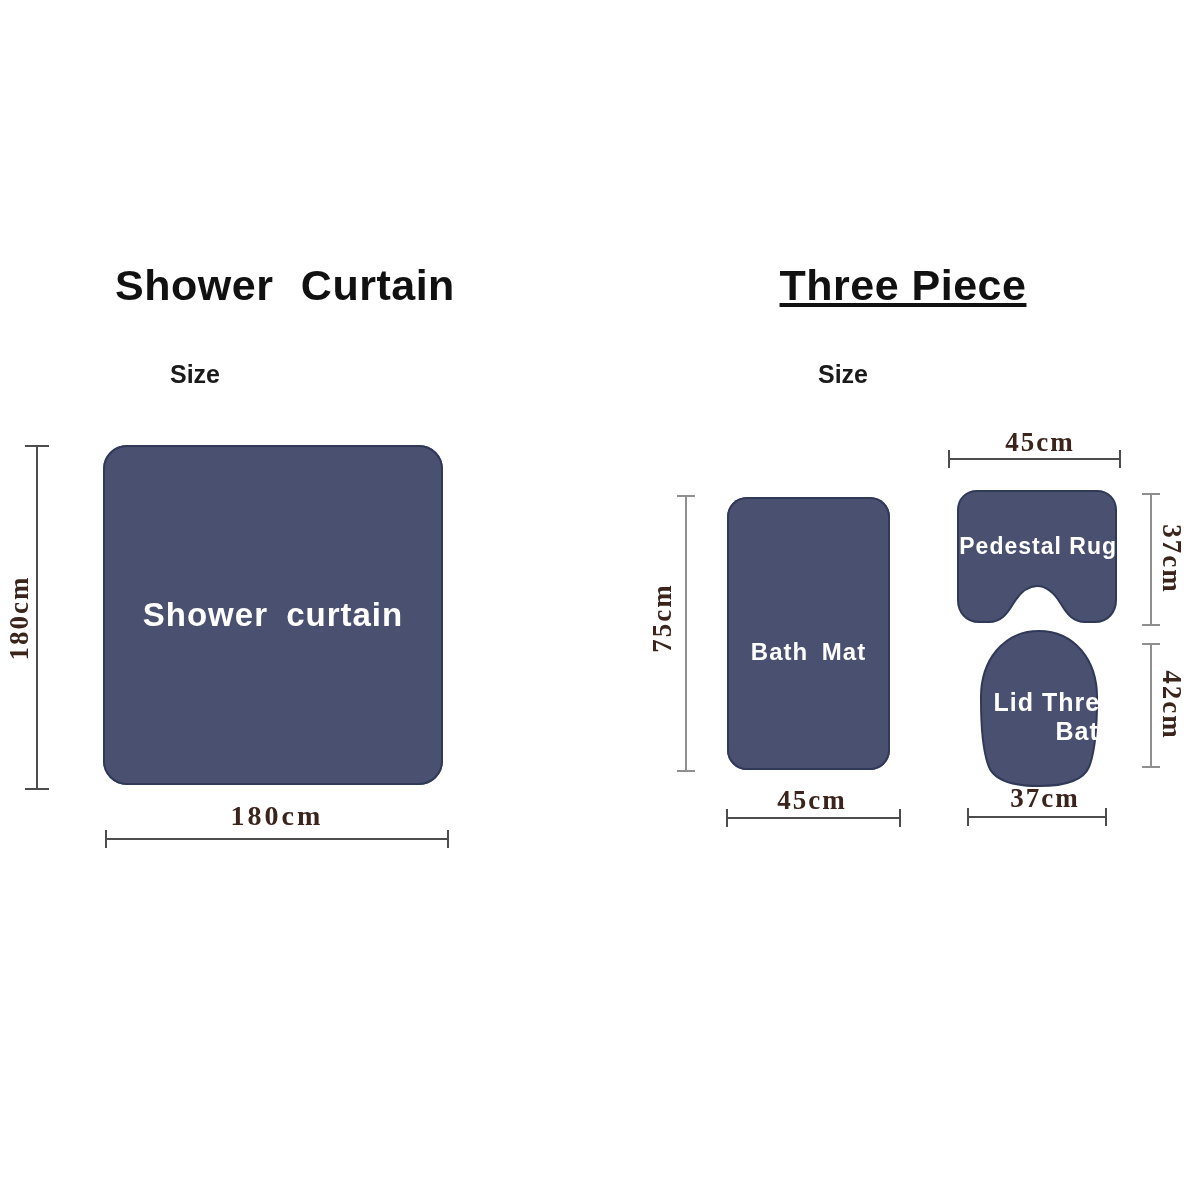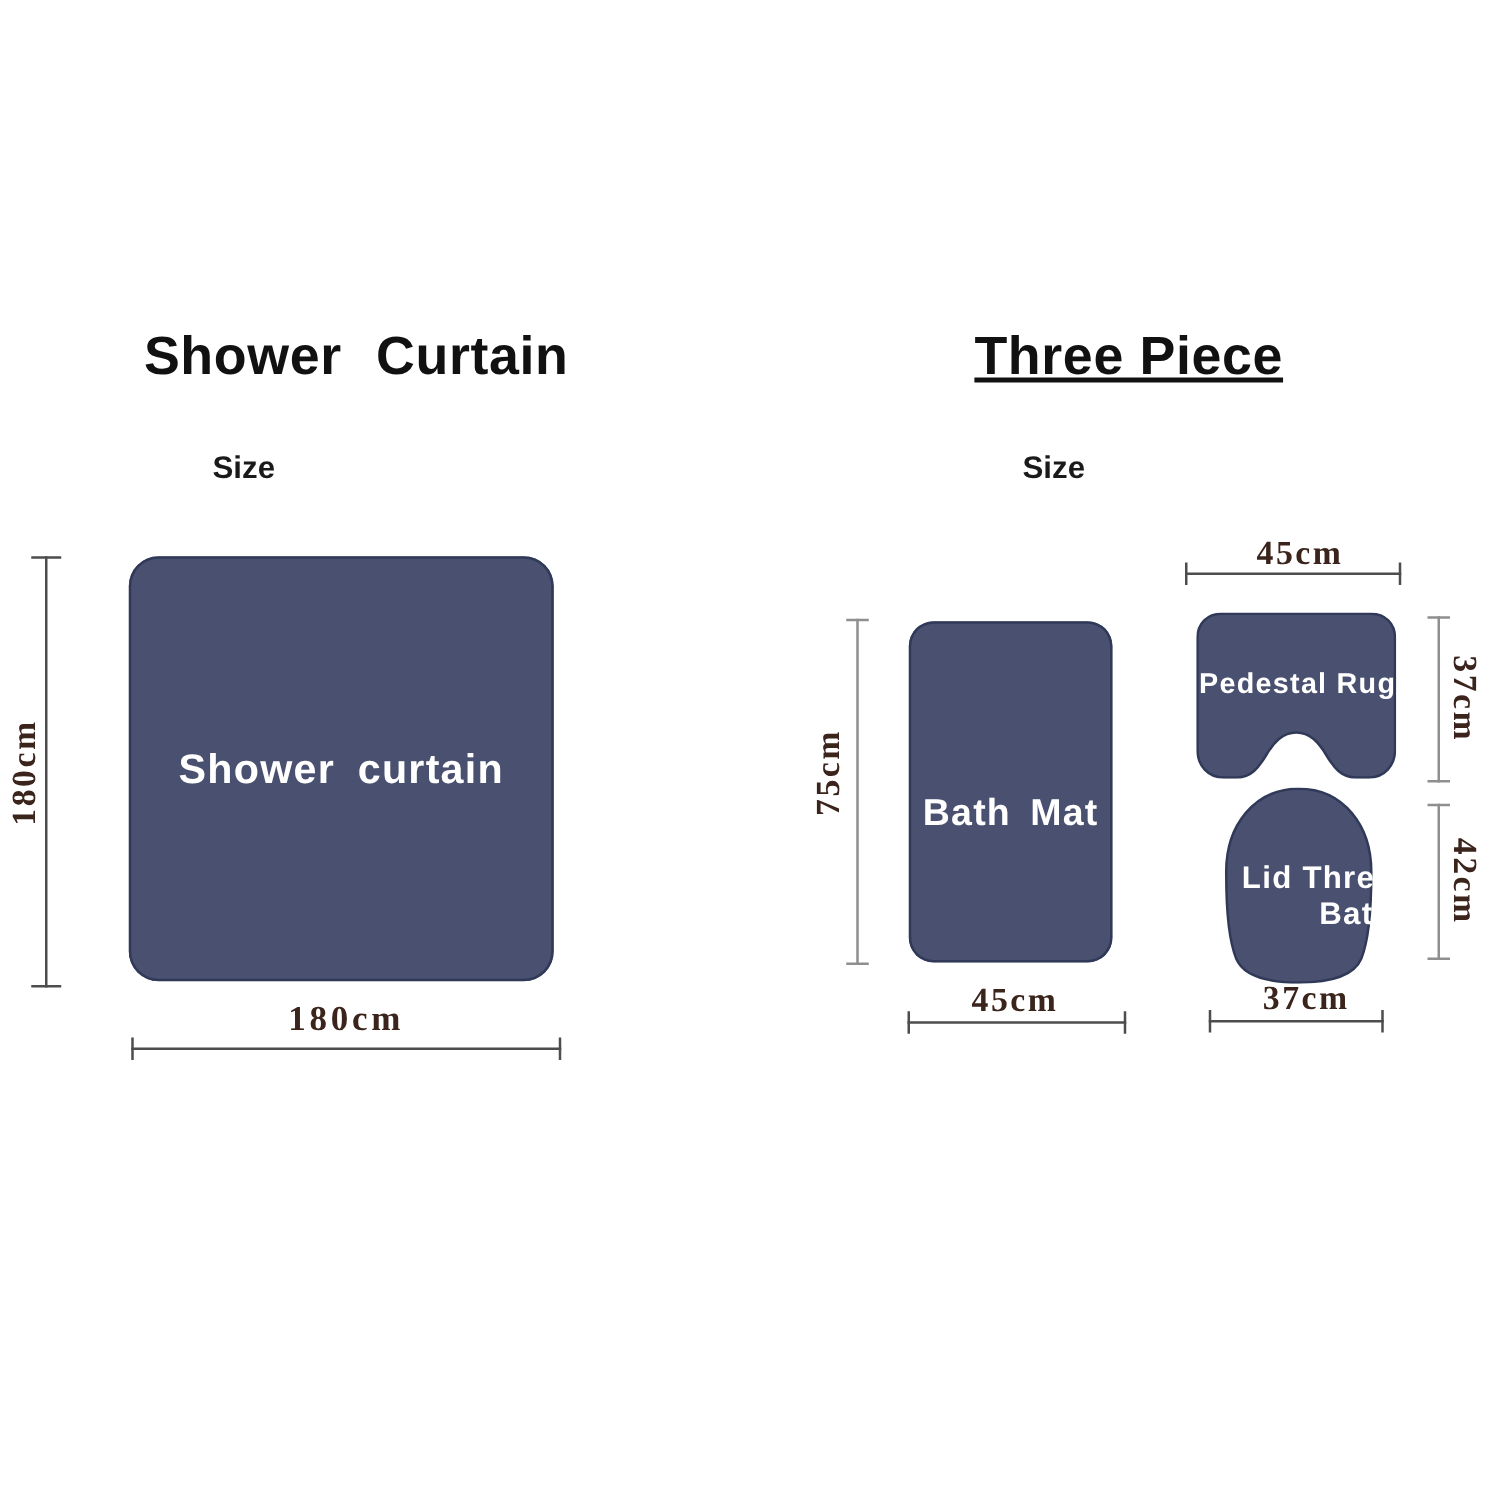--- a/index.html
+++ b/index.html
@@ -84,21 +84,21 @@
   <div class="hdim" style="left:105px;top:838px;width:344px;"></div>
 
   <div class="title" style="left:703px;top:262px;width:400px;text-decoration:underline;">Three Piece</div>
 
   <div class="size-label" style="left:818px;top:360px;width:200px;">Size</div>
 
   <div class="vdim gray narrowcap" style="left:685px;top:495px;height:277px;"></div>
   <div class="dim-text rot-ccw" style="left:602px;top:603px;">75cm</div>
 
   <div class="shape" style="left:727px;top:497px;width:163px;height:273px;border-radius:20px;">
-    <div class="shape-label" style="font-size:30px;word-spacing:6px;margin-top:36px;">Bath Mat</div>
+    <div class="shape-label" style="font-size:24px;word-spacing:6px;margin-top:36px;">Bath Mat</div>
   </div>
 
   <div class="dim-text" style="left:712px;top:785px;width:200px;">45cm</div>
   <div class="hdim" style="left:726px;top:817px;width:175px;"></div>
 
   <div class="dim-text" style="left:940px;top:427px;width:200px;">45cm</div>
   <div class="hdim" style="left:948px;top:458px;width:173px;"></div>
 
   <svg class="svg-shape" style="left:957px;top:490px;" width="160" height="133" viewBox="0 0 160 133">
     <path class="shape-path" d="M 20,1 H 140 C 151,1 159,9 159,20 V 110 C 159,122 151,132 138,132 H 128 C 116,132 110,124 104,114 C 98,104 91,96 80,96 C 69,96 62,104 56,114 C 50,124 44,132 32,132 H 22 C 9,132 1,122 1,110 V 20 C 1,9 9,1 20,1 Z"></path>

